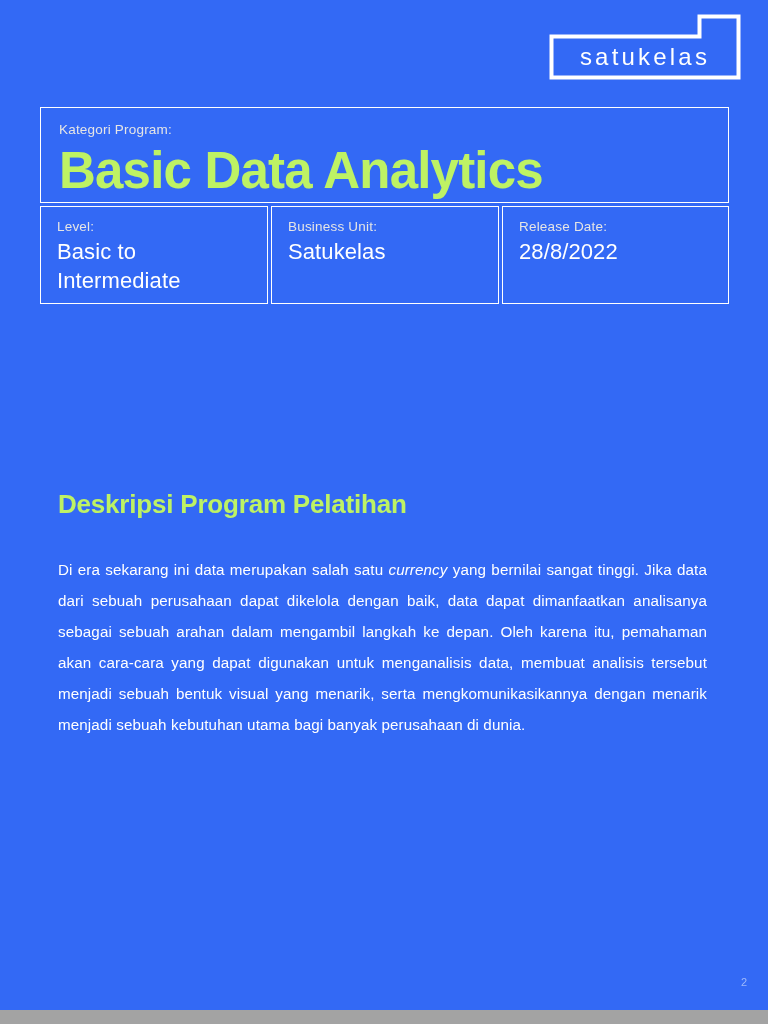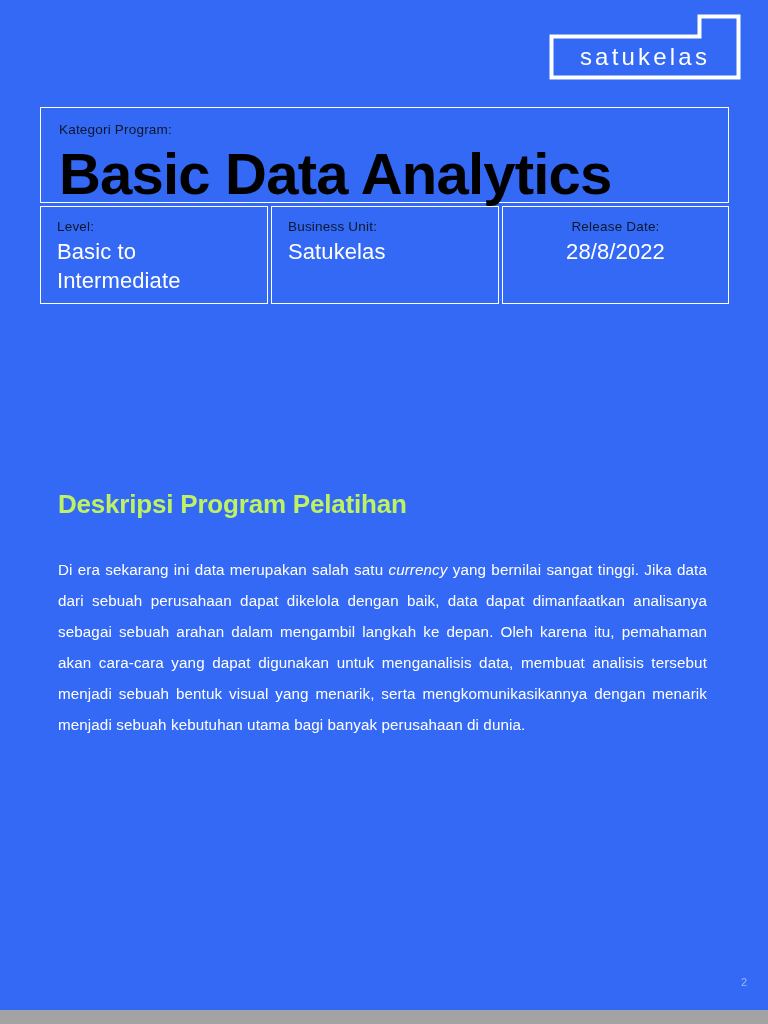--- a/index.html
+++ b/index.html
@@ -60,45 +60,45 @@
     width: 689px;
   }
   .info-top {
     border: 1.5px solid #ffffff;
     padding: 14px 18px 18px 18px;
     height: 96px;
   }
   .info-label {
     font-size: 13.5px;
     font-weight: 400;
-    color: #0f172a;
+    color: #e5e5e5;
     letter-spacing: 0.2px;
     line-height: 1.25;
   }
   .info-title {
-    font-size: 58px;
+    font-size: 51px;
     font-weight: 700;
-    color: #000000;
+    color: #bef264;
     letter-spacing: -0.8px;
     line-height: 1.08;
     margin-top: 4px;
   }
   .info-row {
     display: flex;
     margin-top: 3px;
     gap: 3px;
   }
   .info-cell {
     border: 1.5px solid #ffffff;
     padding: 12px 16px 14px 16px;
     height: 98px;
   }
   .cell-1 { width: 229px; }
   .cell-2 { width: 229px; }
-  .cell-3 { width: 228px; text-align: center; }
+  .cell-3 { width: 228px; }
   .info-value {
     font-size: 22px;
     font-weight: 400;
     color: #ffffff;
     line-height: 1.32;
     margin-top: 1px;
     letter-spacing: 0.1px;
   }
 
   

